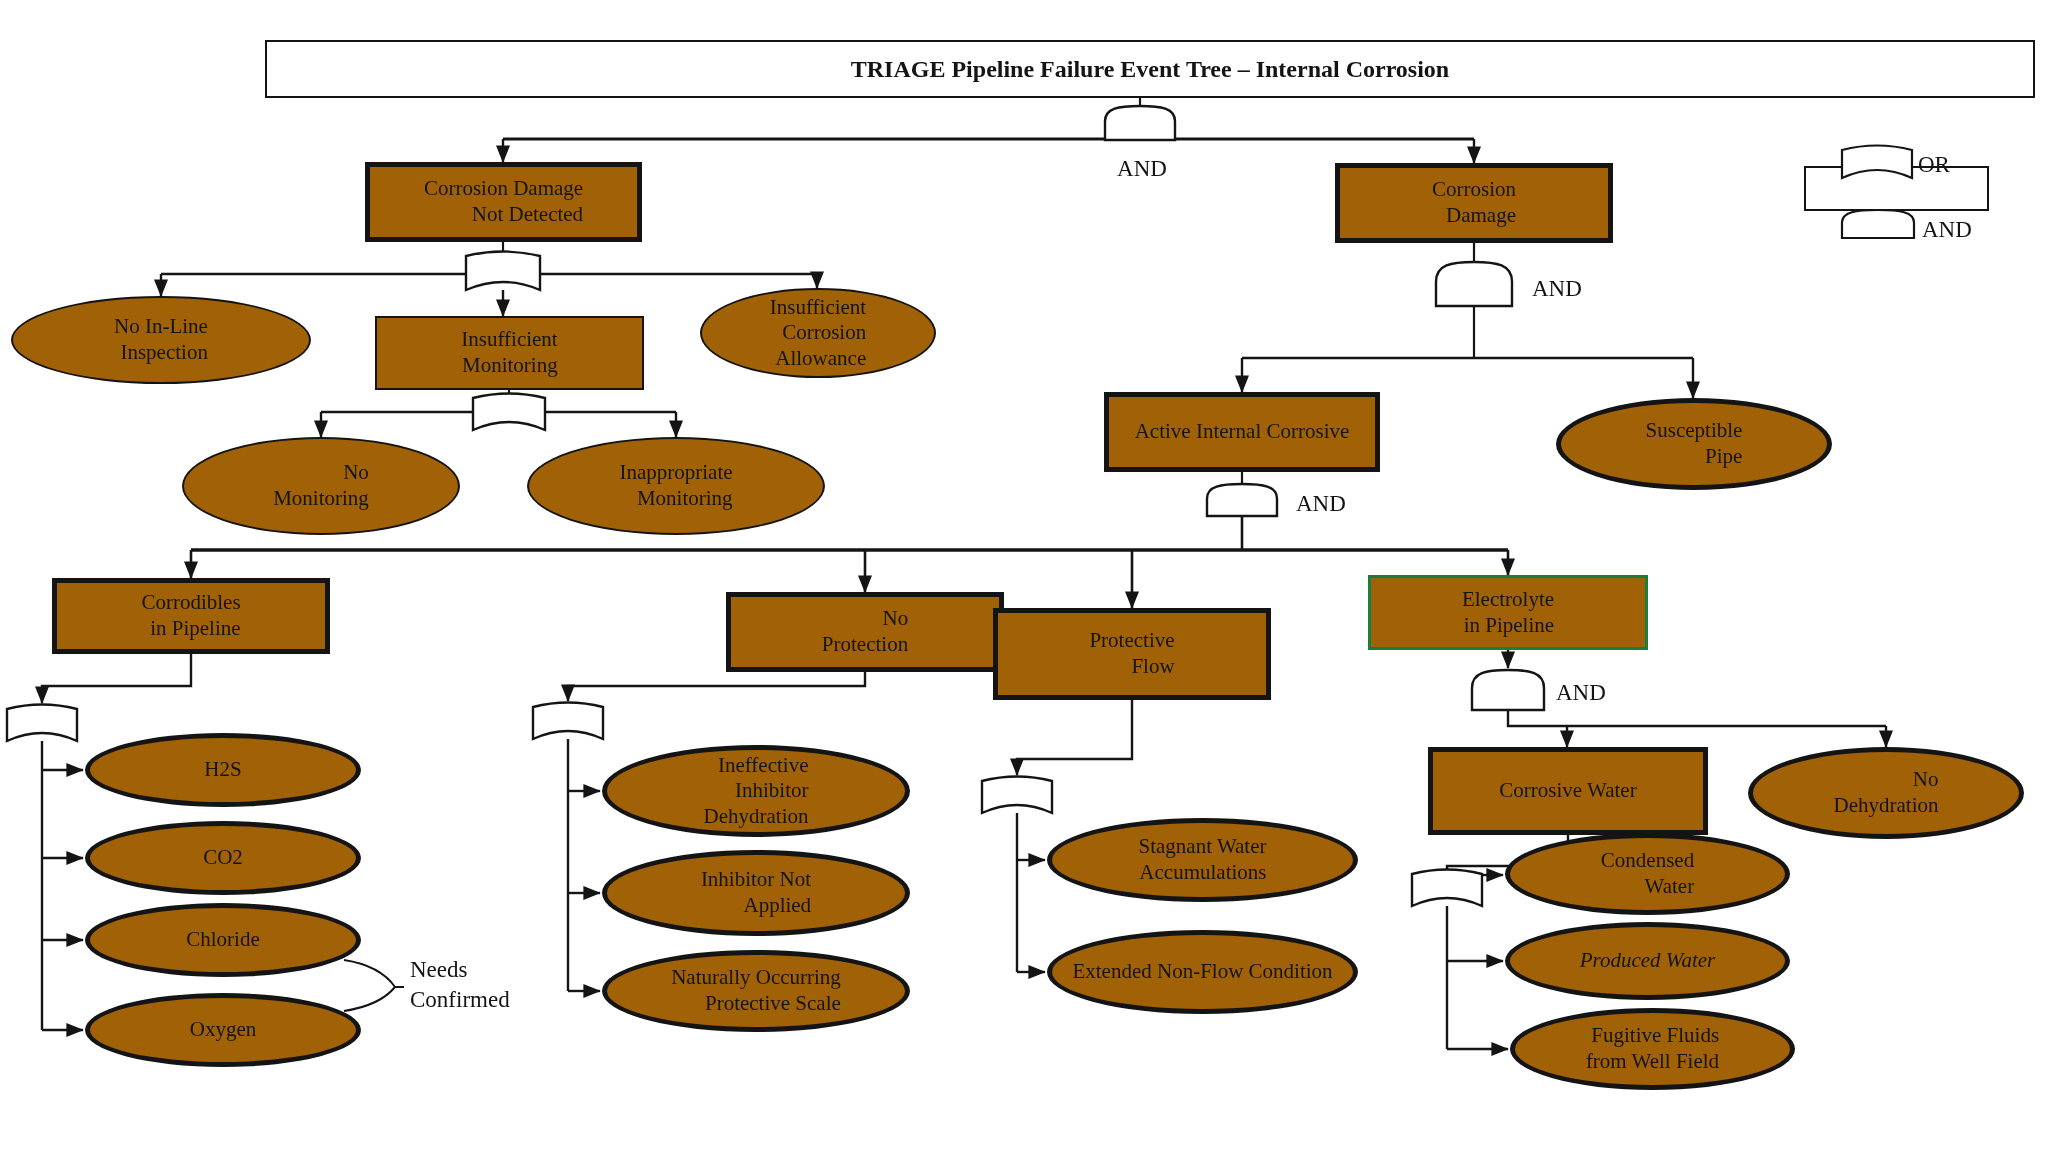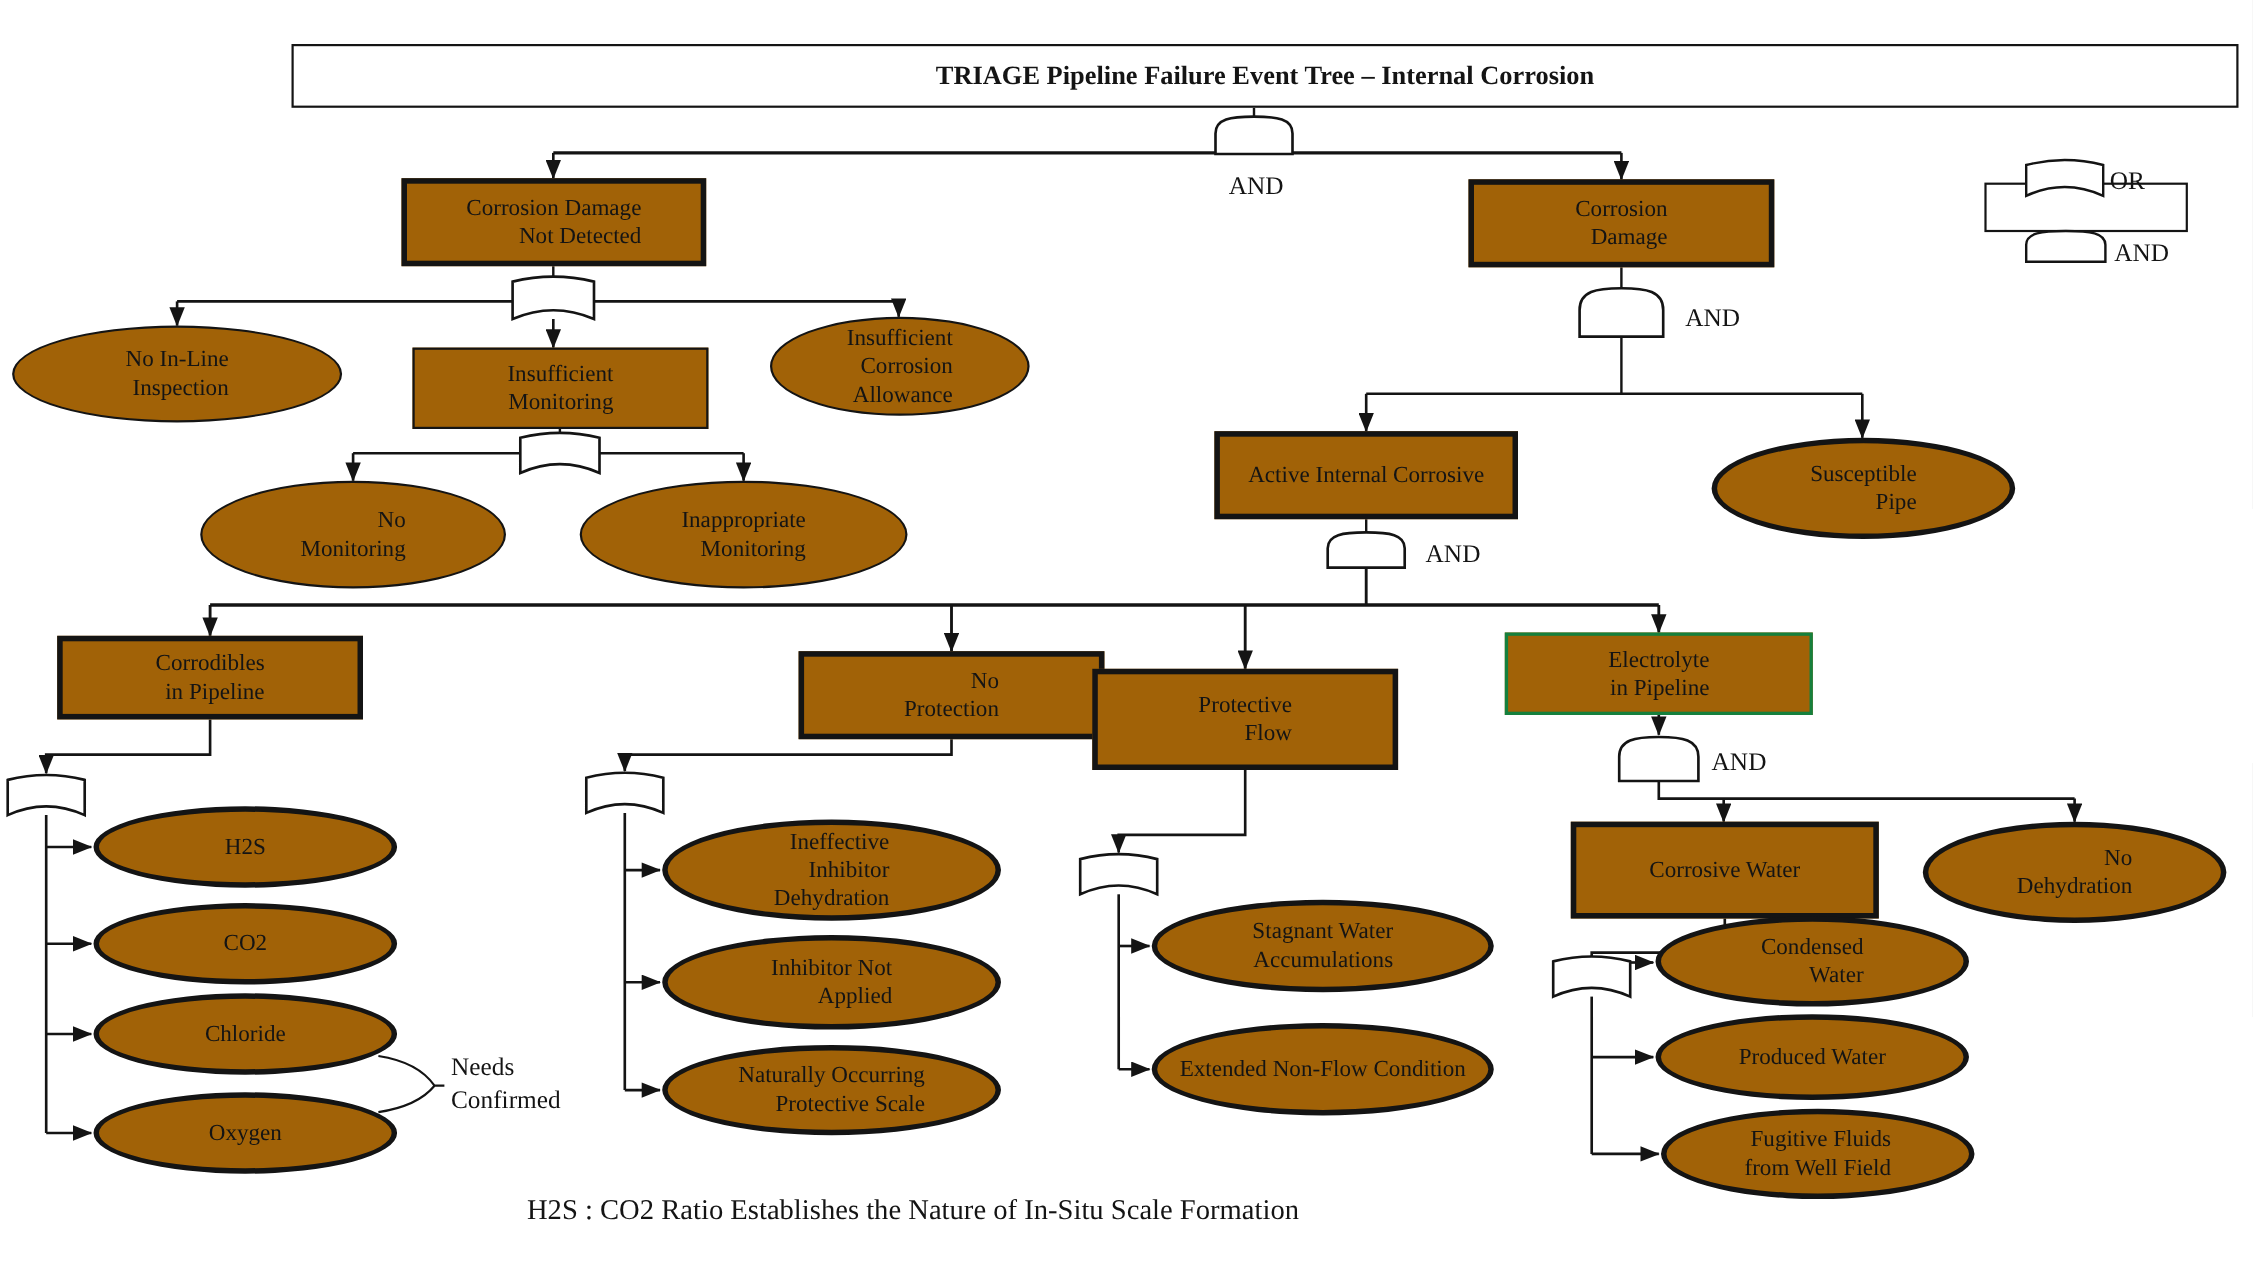--- a/index.html
+++ b/index.html
@@ -242,30 +242,29 @@
         <div>
           <span class="ln">Extended Non-Flow Condition</span>
         </div>
       </div>
       <div class="node ellipse thick" style="left: 1505px; top: 833px; width: 285px; height: 82px;">
         <div>
           <span class="ln">Condensed</span>
           <span class="ln">Water</span>
         </div>
       </div>
-      <div class="node ellipse thick" style="left: 1505px; top: 922px; width: 285px; height: 78px;">
+      <div class="node ellipse thick" style="left: 1505px; top: 922px; width: 285px; height: 78px; font-style: italic;">
         <div>
           <span class="ln">Produced Water</span>
         </div>
       </div>
       <div class="node ellipse thick" style="left: 1510px; top: 1008px; width: 285px; height: 82px;">
         <div>
           <span class="ln">Fugitive Fluids</span>
           <span class="ln">from Well Field</span>
         </div>
       </div>
     </div>
   <div id="needs">
     <span>Needs</span>
     <span>Confirmed</span>
   </div>
-  <div id="caption">H2S : CO2 Ratio Establishes the Nature of In-Situ Scale Formation</div>
 </div>
 
 </body></html>

